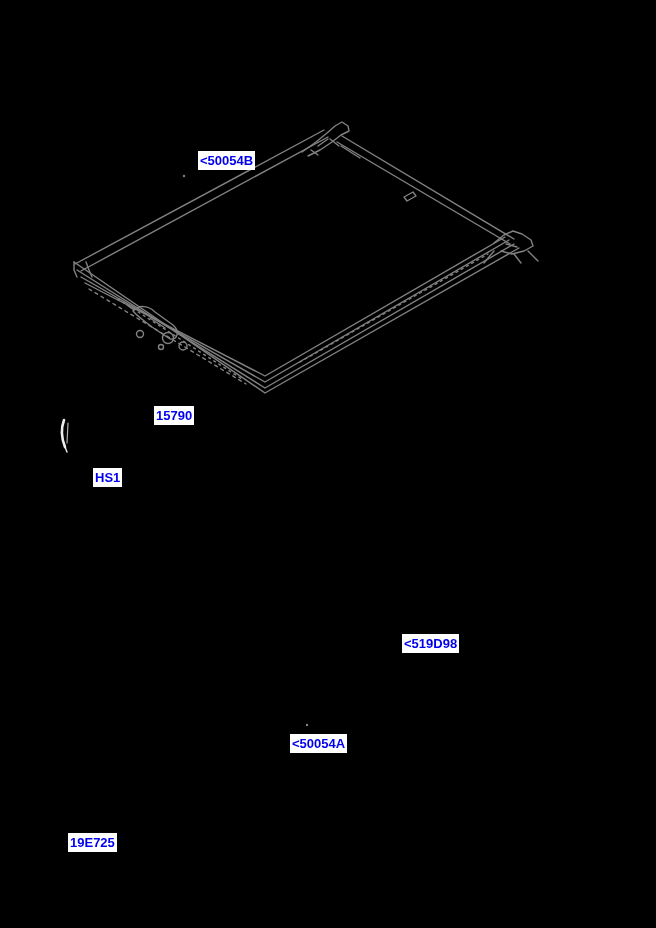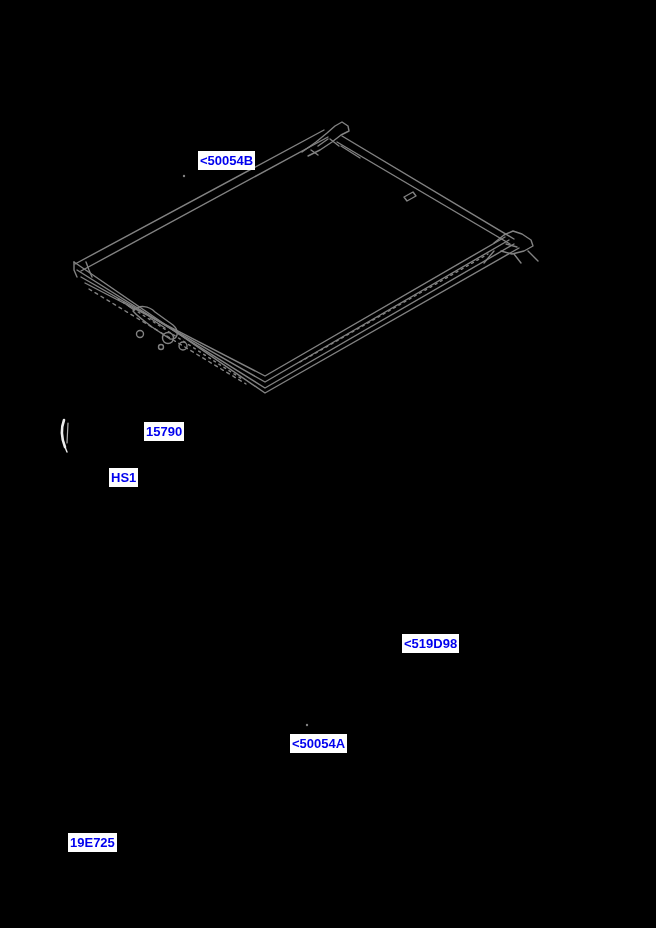--- a/index.html
+++ b/index.html
@@ -106,22 +106,22 @@
 
     <g fill="none" stroke-linecap="round">
       <path d="M 64,420 C 61,428 61,437 65,447" stroke-width="2.6" stroke="#ededed"></path>
       <path d="M 68,423 L 67,443" stroke-width="1.2" stroke="#b0b0b0"></path>
       <path d="M 65,447 L 67,452" stroke-width="1.4" stroke="#ededed"></path>
     </g>
   </svg>
 
   <div class="part-label" style="left:155px; top:151px;margin-left:43px;">&lt;50054B</div>
 
-  <div class="part-label" style="left:144px; top:406px;margin-top:16px;">15790</div>
+  <div class="part-label" style="left:154px; top:406px;">15790</div>
 
-  <div class="part-label" style="left:109px; top:468px;">HS1</div>
+  <div class="part-label" style="left:93px; top:468px;">HS1</div>
 
   <div class="part-label" style="left:402px; top:634px;">&lt;519D98</div>
 
   <div class="part-label" style="left:290px; top:734px;">&lt;50054A</div>
 
   <div class="part-label" style="left:68px; top:823px;margin-top:10px;">19E725</div>
 </div>
 
 </body></html>

